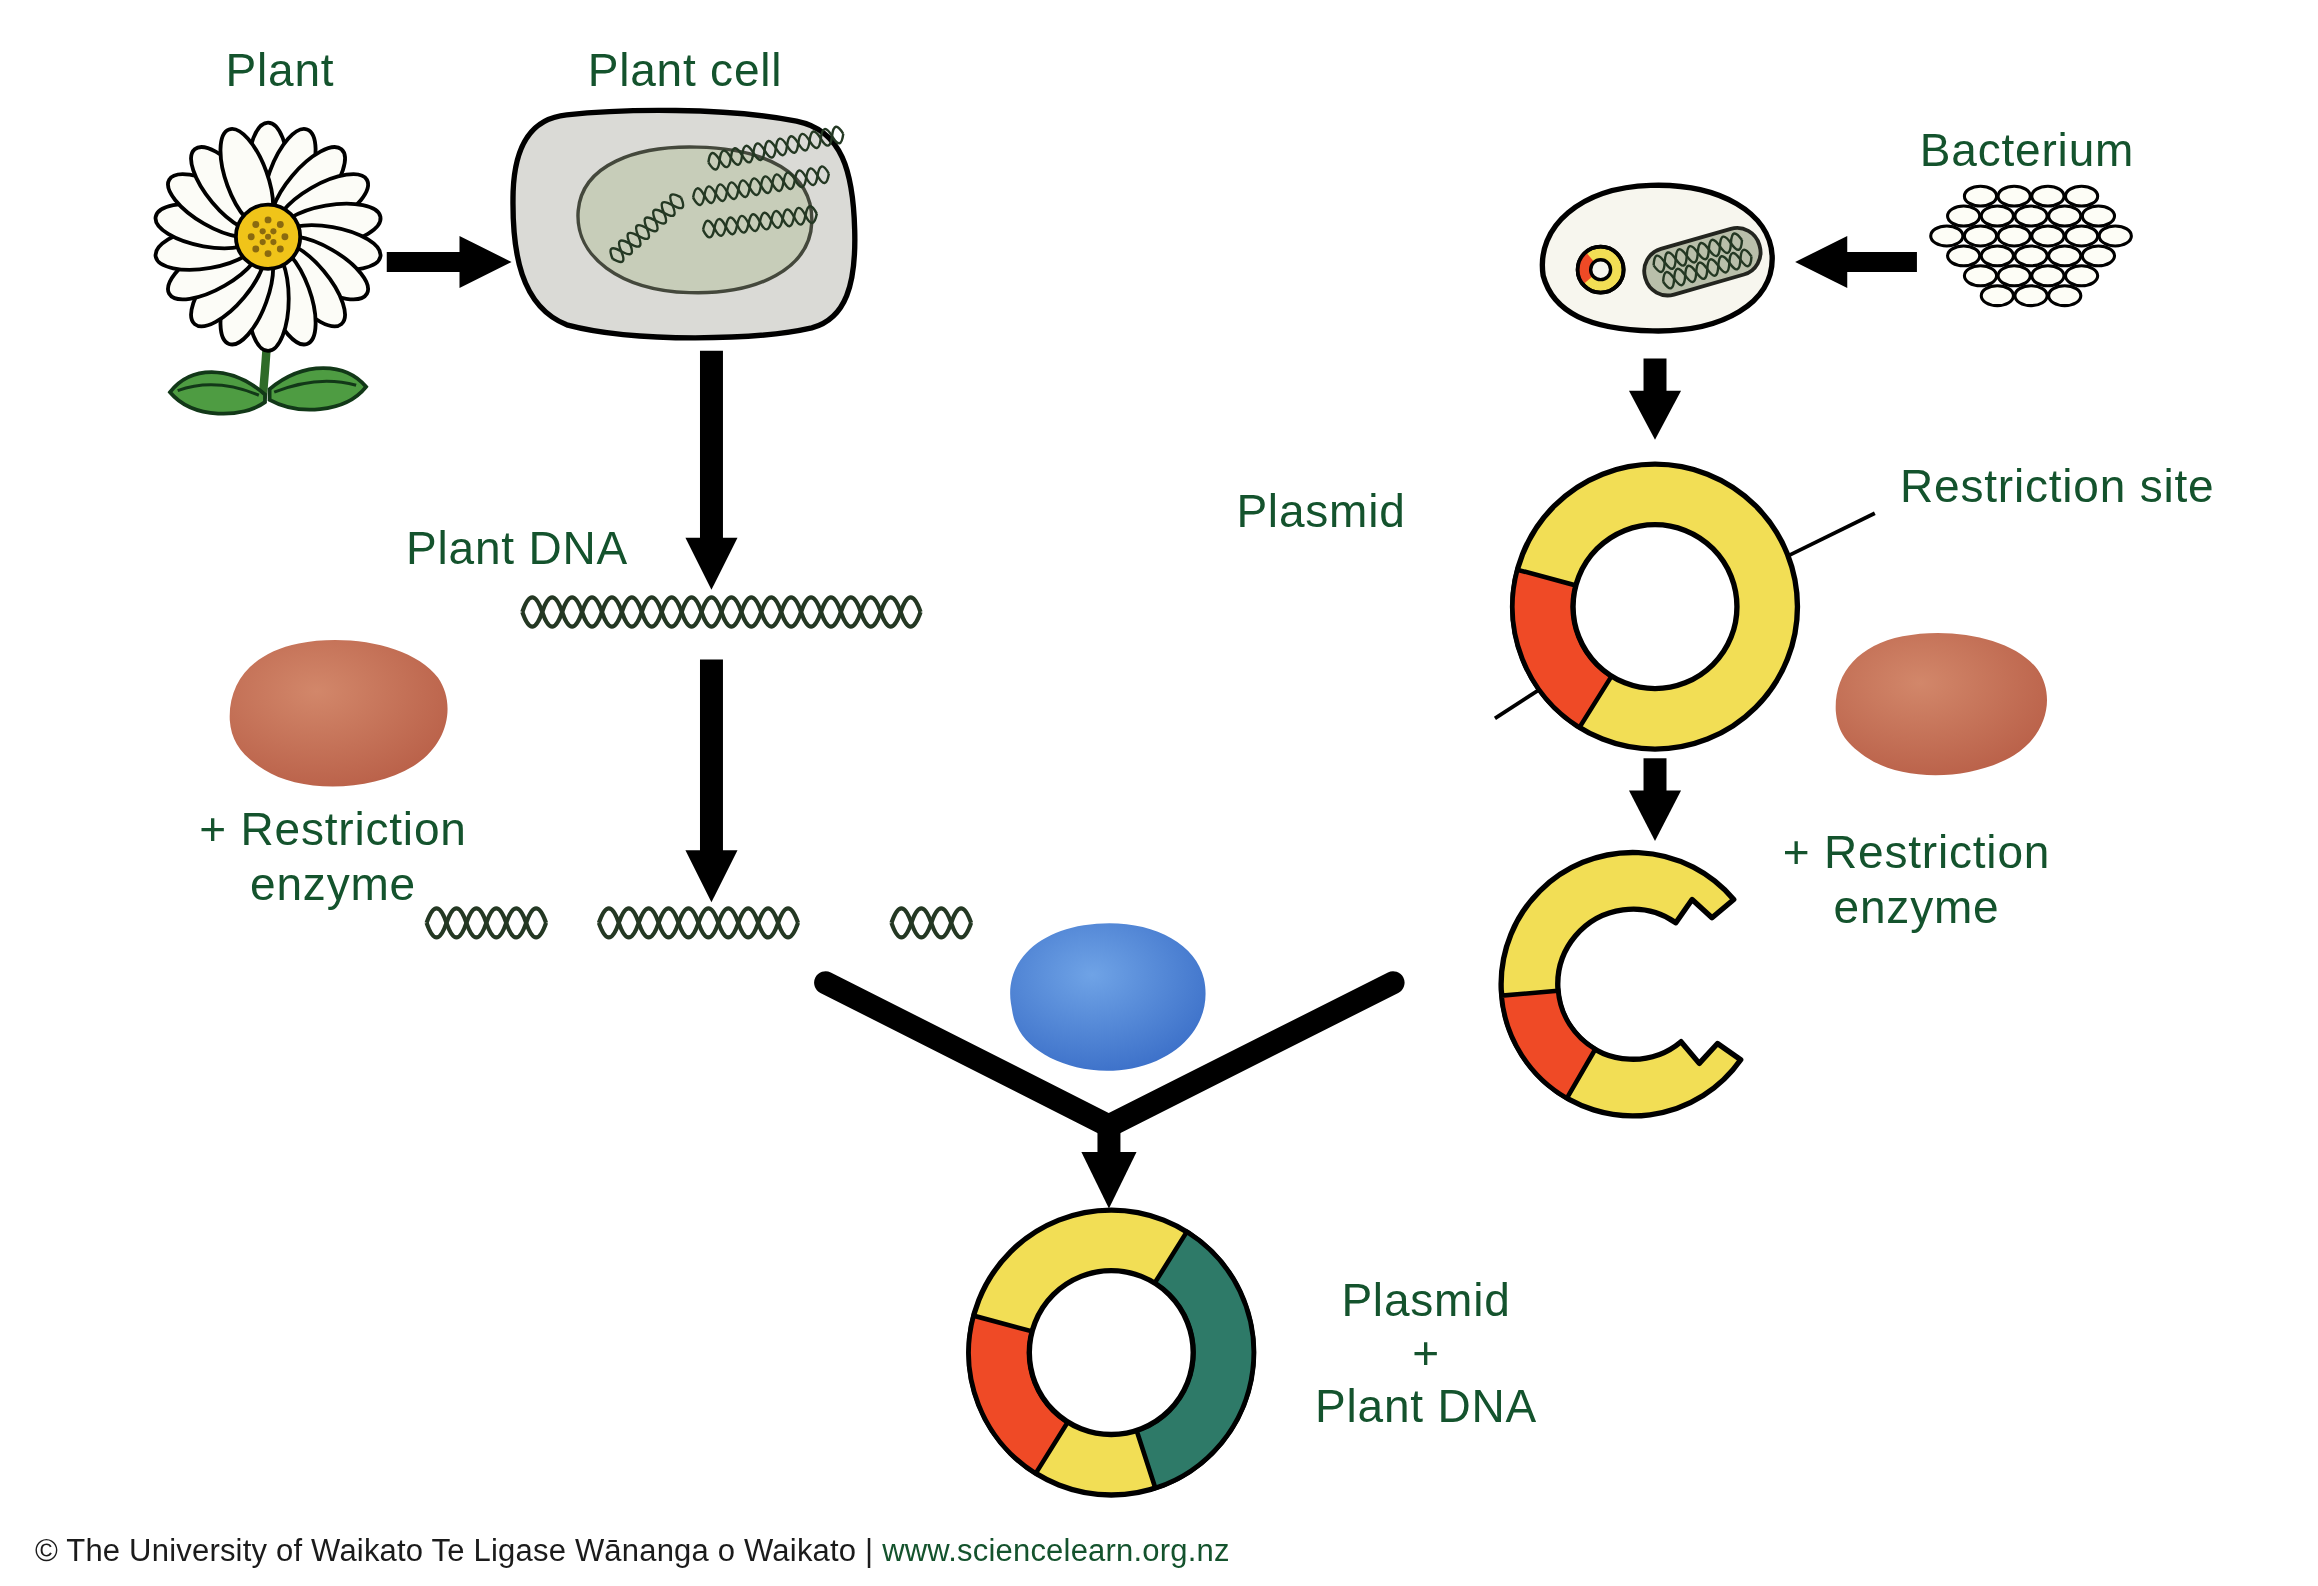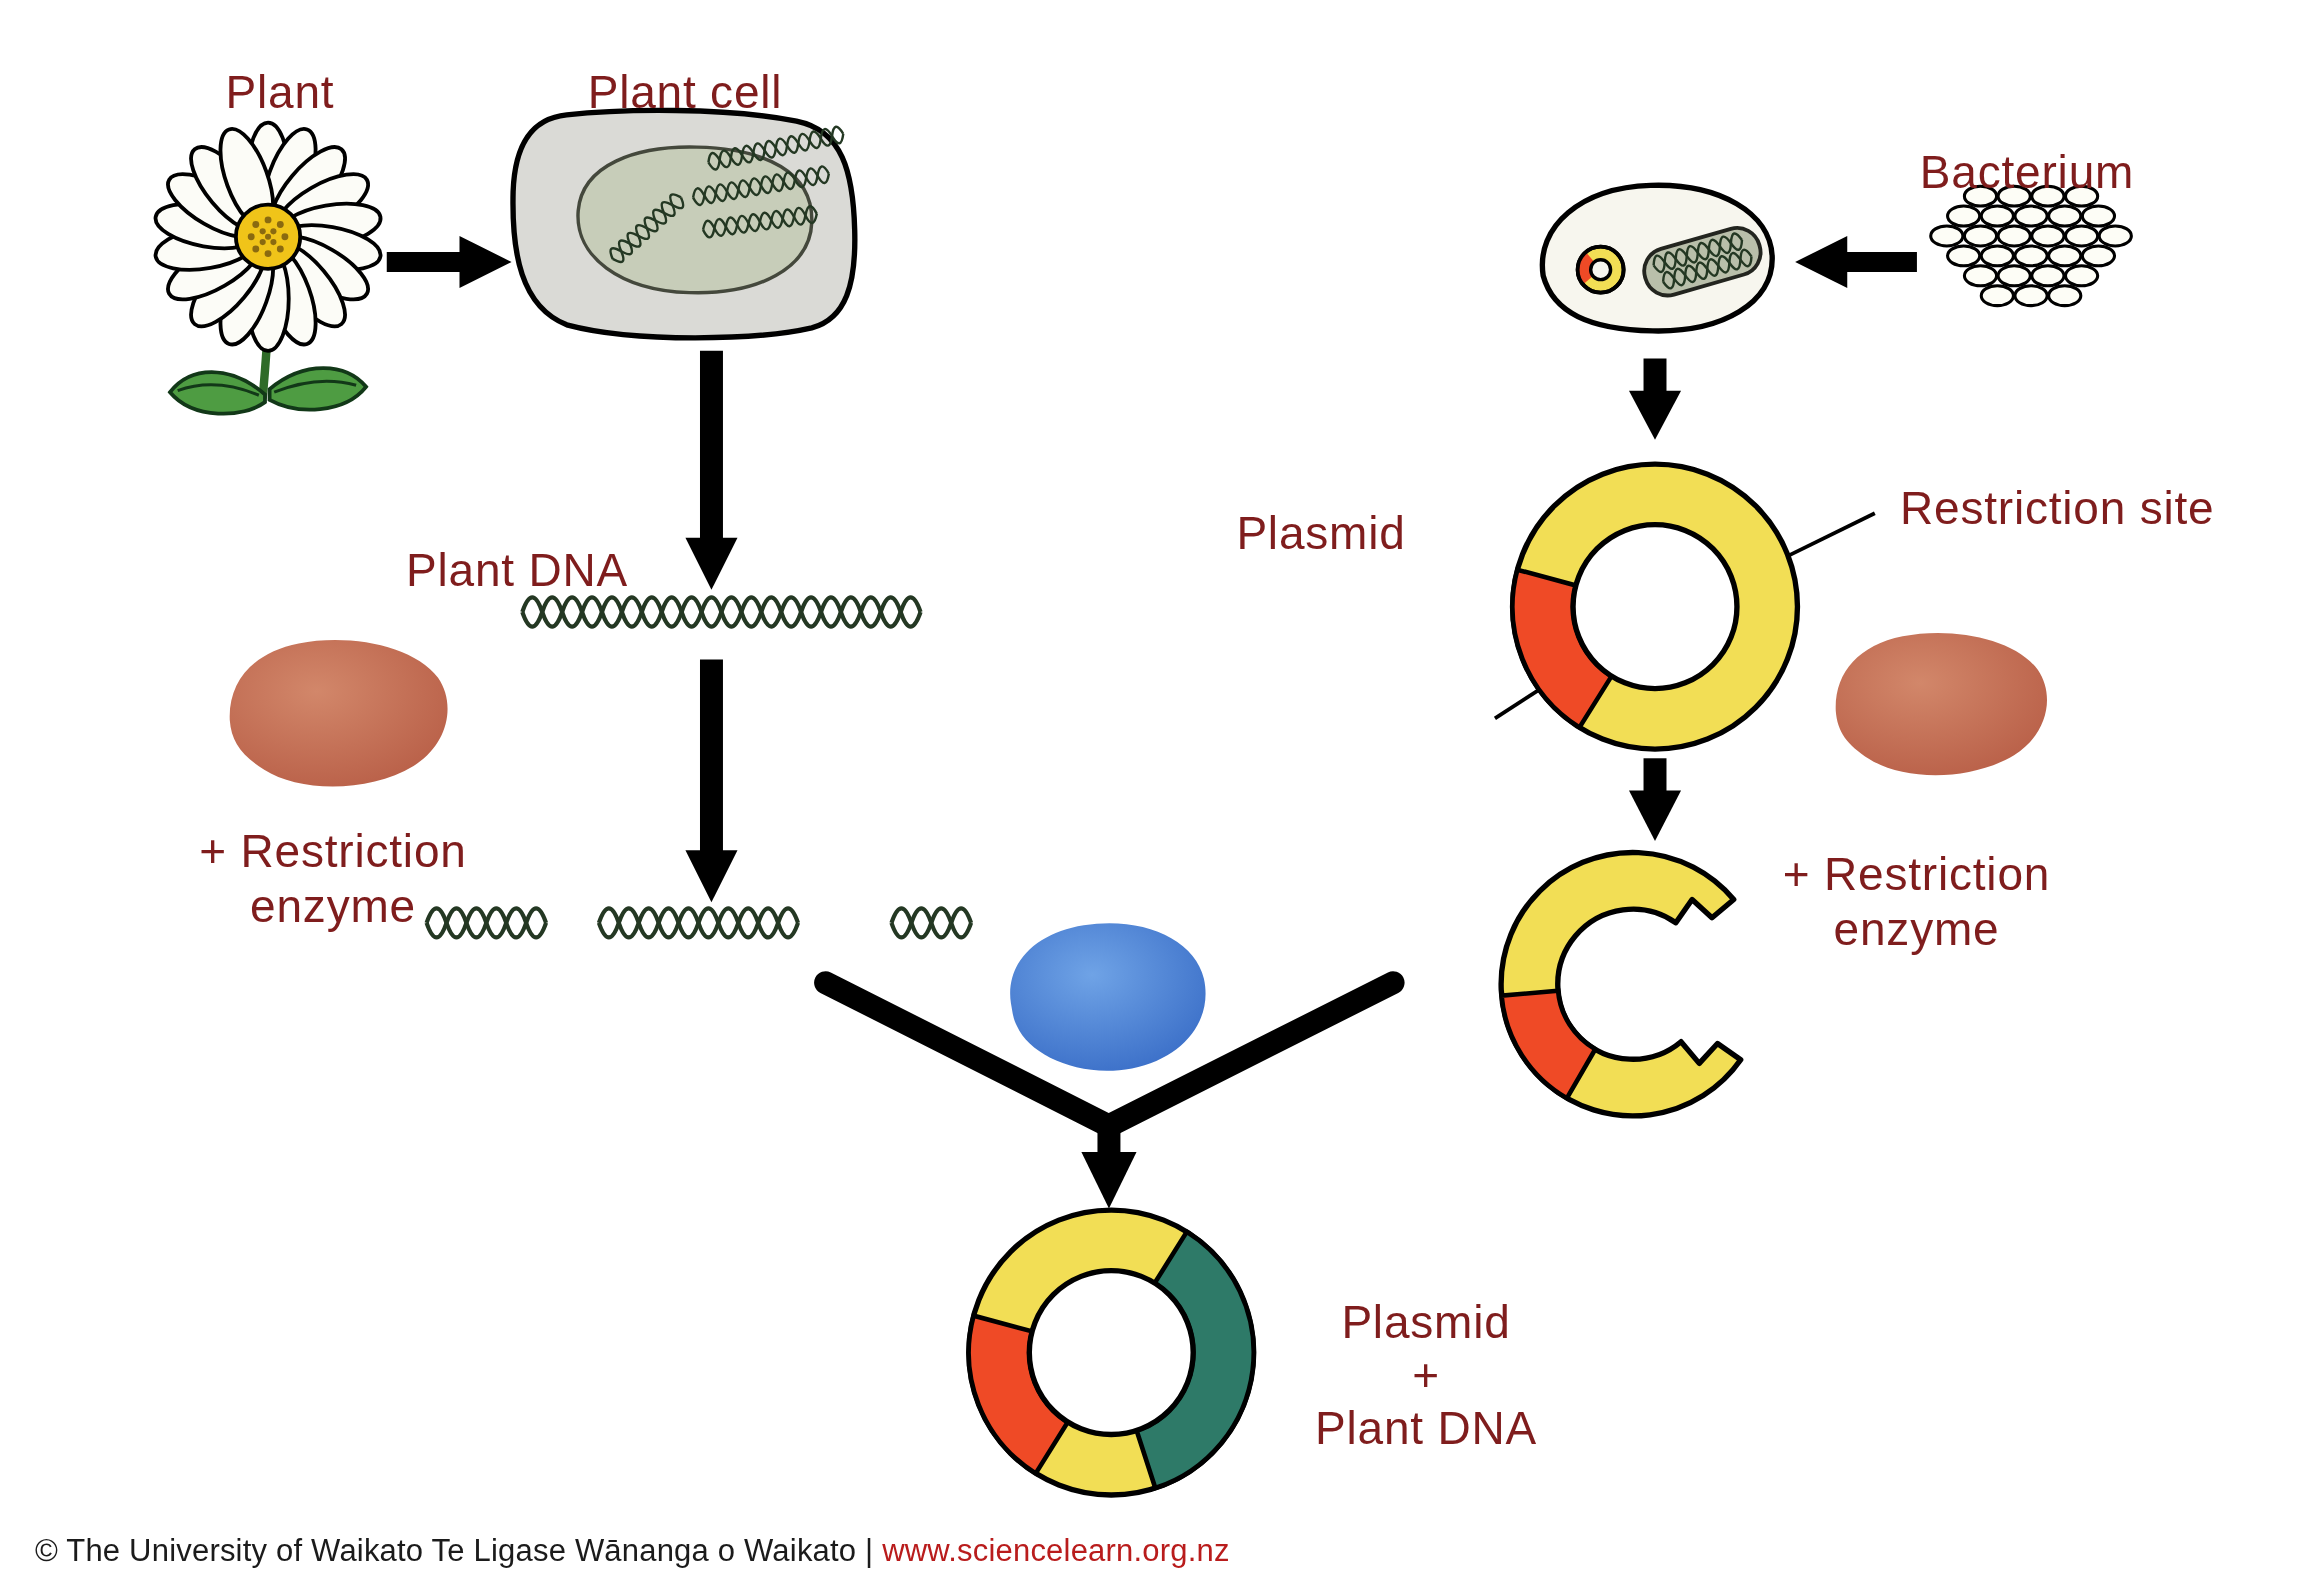--- a/index.html
+++ b/index.html
@@ -4,29 +4,29 @@
 <style>
   * { margin:0; padding:0; box-sizing:border-box; }
   html,body { background:#ffffff; }
   .page {
     position:relative; width:2319px; height:1587px; background:#ffffff;
     overflow:hidden; font-family:"Liberation Sans", sans-serif; color:#111;
   }
   svg.layer { position:absolute; left:0; top:0; }
   .label {
     position:absolute; font-size:46px; font-weight:500; text-align:center;
-    line-height:1.2; letter-spacing:0.8px; color:#7f1d1d; white-space:nowrap;margin-top:22px;
+    line-height:1.2; letter-spacing:0.8px; color:#14532d; white-space:nowrap;
   }
   .label.left { text-align:left; }
   .footer {
     position:absolute; left:35px; top:1533px; font-size:31px; color:#1b1b1b;
     letter-spacing:0.2px;
   }
   .footer span { white-space:pre; }
-  .footer a { color:#b91c1c; text-decoration:none; }
+  .footer a { color:#14532d; text-decoration:none; }
 </style>
 </head>
 <body>
 
 <div class="page">
 
   <svg class="layer" width="2319" height="1587" viewBox="0 0 3028 2072">
 
     <defs>
       <radialGradient id="gradEnzyme" cx="40%" cy="35%" r="80%">

